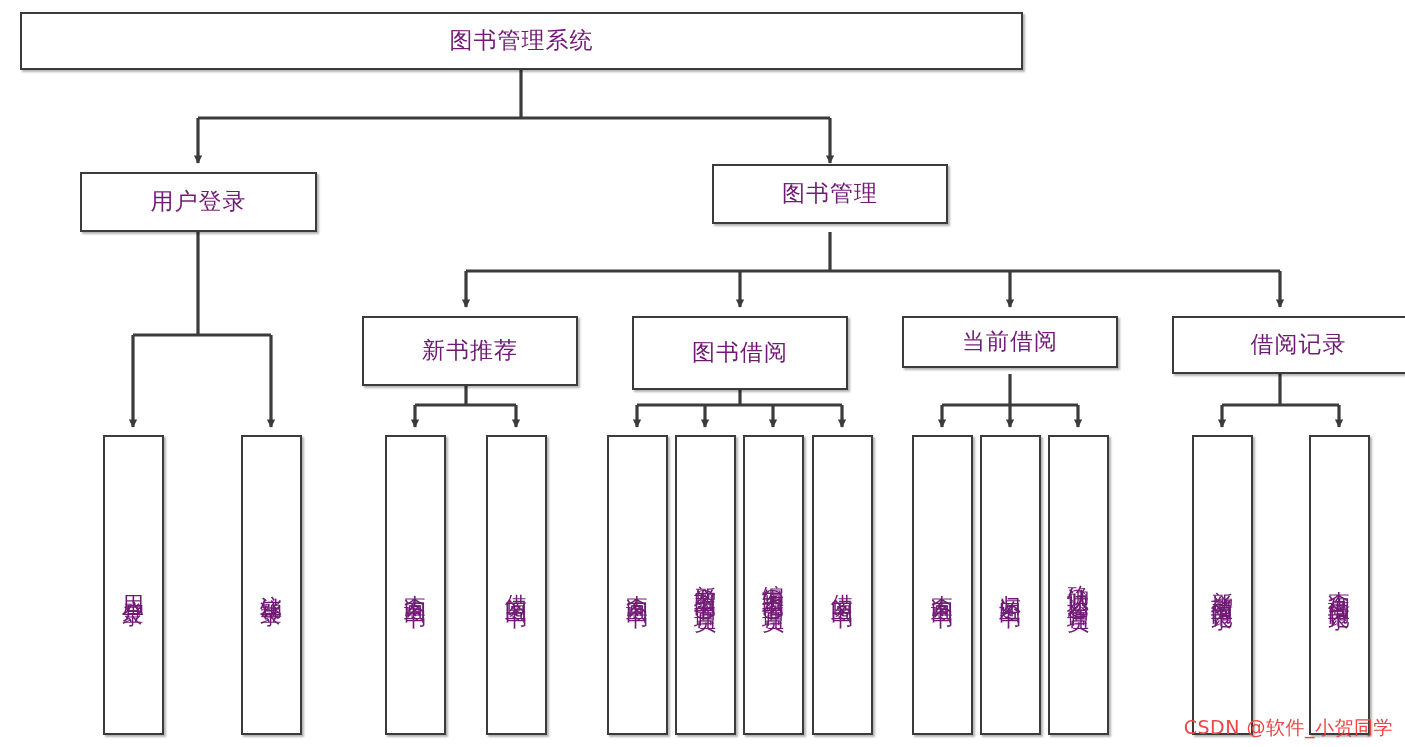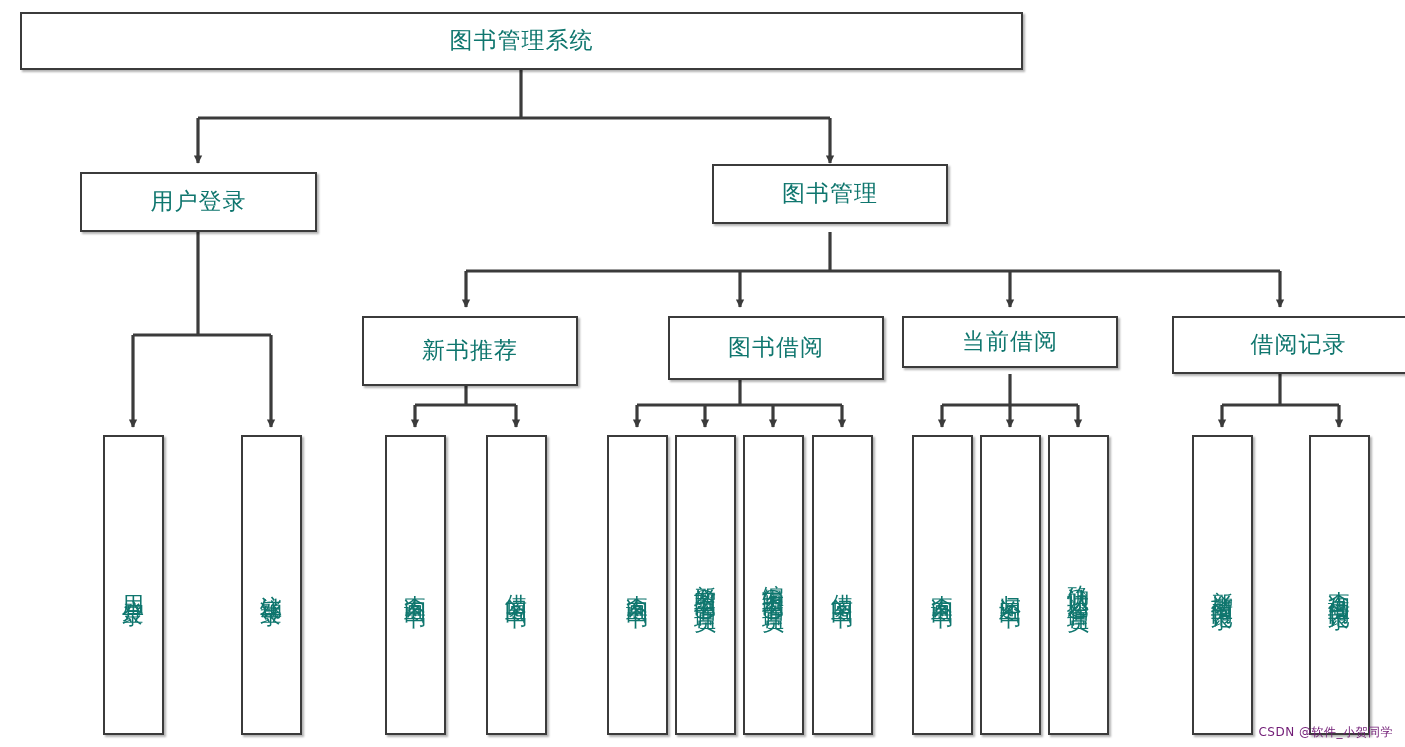--- a/index.html
+++ b/index.html
@@ -27,21 +27,21 @@
   }
   .node {
     position: absolute;
     box-sizing: border-box;
     background: #ffffff;
     border: 2px solid #3b3b3b;
     box-shadow: 2px 2px 2px rgba(0,0,0,0.30);
     display: flex;
     align-items: center;
     justify-content: center;
-    color: #0f766e;
+    color: #701a75;
     z-index: 2;
   }
   .node .label {
     display: block;
     text-align: center;
     line-height: 1.18;
     white-space: pre;
   }
   
   .node.horiz .label {
@@ -61,22 +61,22 @@
     writing-mode: vertical-rl;
     text-orientation: upright;
     font-size: 22px;
     letter-spacing: 4px;
     line-height: 1.05;
   }
   .watermark {
     position: absolute;
     right: 12px;
     bottom: 6px;
-    font-size: 12px;
-    color: #701a75;
+    font-size: 19px;
+    color: #ef4444;
     letter-spacing: 0.5px;
     z-index: 5;
     pointer-events: none;
     white-space: nowrap;
   }
 </style>
 </head>
 <body>
 
 <div id="diagram">
@@ -138,21 +138,21 @@
   <div class="node horiz" style="left:80px; top:172px; width:237px; height:60px;">
     <span class="label">用户登录</span>
   </div>
   <div class="node horiz" style="left:712px; top:164px; width:236px; height:60px;">
     <span class="label">图书管理</span>
   </div>
 
   <div class="node horiz" style="left:362px; top:316px; width:216px; height:70px;">
     <span class="label">新书推荐</span>
   </div>
-  <div class="node horiz" style="left:668px; top:316px; width:216px; height:64px;">
+  <div class="node horiz" style="left:632px; top:316px; width:216px; height:74px;">
     <span class="label">图书借阅</span>
   </div>
   <div class="node horiz" style="left:902px; top:316px; width:216px; height:52px;">
     <span class="label">当前借阅</span>
   </div>
   <div class="node horiz" style="left:1172px; top:316px; width:253px; height:58px;">
     <span class="label">借阅记录</span>
   </div>
 
   <div class="node vert" style="left:103px; top:435px; width:61px; height:300px;">

